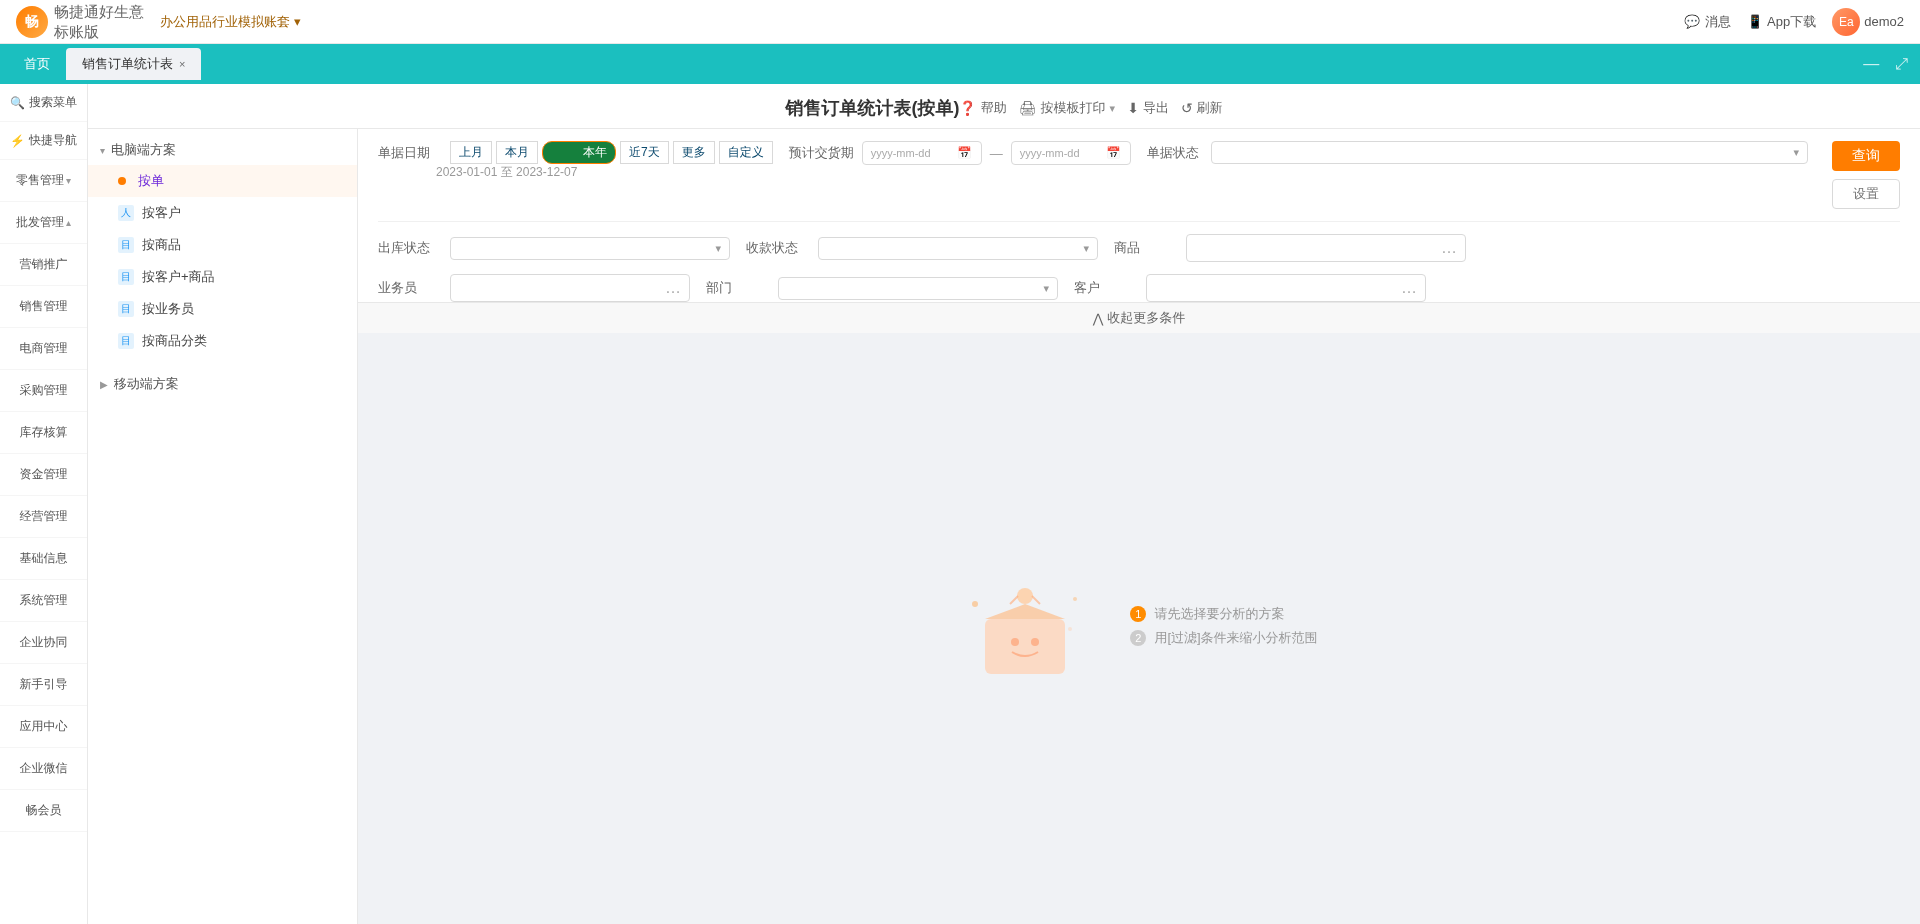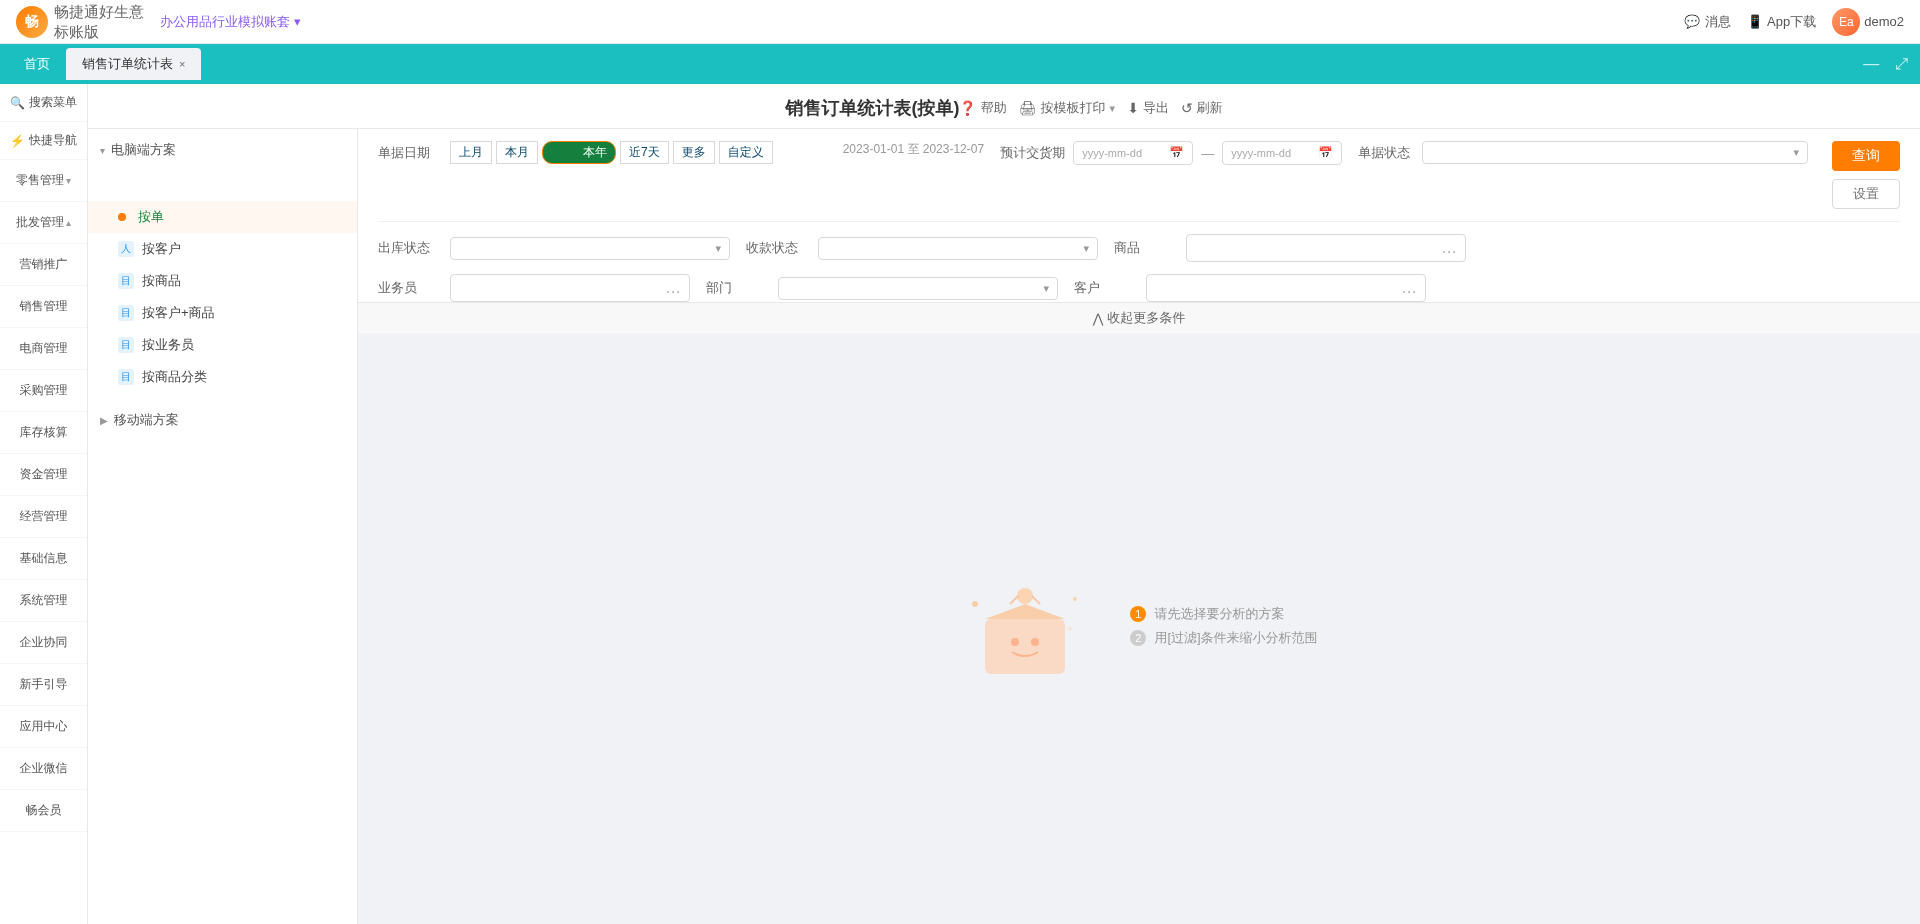--- a/index.html
+++ b/index.html
@@ -43,21 +43,21 @@
       font-size: 15px;
       color: #666;
       line-height: 1.3;
     }
     .workspace-selector {
       display: flex;
       align-items: center;
       gap: 4px;
       padding: 4px 8px;
       cursor: pointer;
-      color: #8b5cf6;
+      color: #a16207;
       font-size: 13px;
     }
     .top-header-right {
       display: flex;
       align-items: center;
       gap: 16px;
     }
     .top-right-item {
       display: flex;
       align-items: center;
@@ -376,22 +376,21 @@
       padding: 7px 12px 7px 30px;
       display: flex;
       align-items: center;
       gap: 8px;
       cursor: pointer;
       font-size: 13px;
       color: #444;
     }
     .scheme-item.active {
       background: #fff7f0;
-      color: #15803d;
-      margin-top: 36px;
+      color: #6d28d9;
     }
     .scheme-item-icon {
       width: 16px;
       height: 16px;
       background: #e8f4f8;
       border-radius: 2px;
       display: flex;
       align-items: center;
       justify-content: center;
       font-size: 10px;
@@ -651,21 +650,21 @@
             <span class="scheme-group-title">移动端方案</span>
           </div>
         </div>
       </div>
 
       <div class="right-content">
 
         <div class="filter-section">
 
           <div style="display:flex; align-items:flex-start; gap:16px; padding-bottom:12px; border-bottom:1px solid #f0f0f0; margin-bottom:12px;">
-            <div style="display:flex; flex-direction:row; gap:12px;">
+            <div style="display:flex; flex-direction:column; gap:0;">
 
               <div class="filter-row" style="margin-bottom:0;">
                 <span class="filter-label">单据日期</span>
                 <div class="date-shortcuts">
                   <button class="date-btn">上月</button>
                   <button class="date-btn">本月</button>
                   <button class="date-btn active">本年</button>
                   <button class="date-btn">近7天</button>
                   <button class="date-btn">更多</button>
                   <button class="date-btn">自定义</button>

